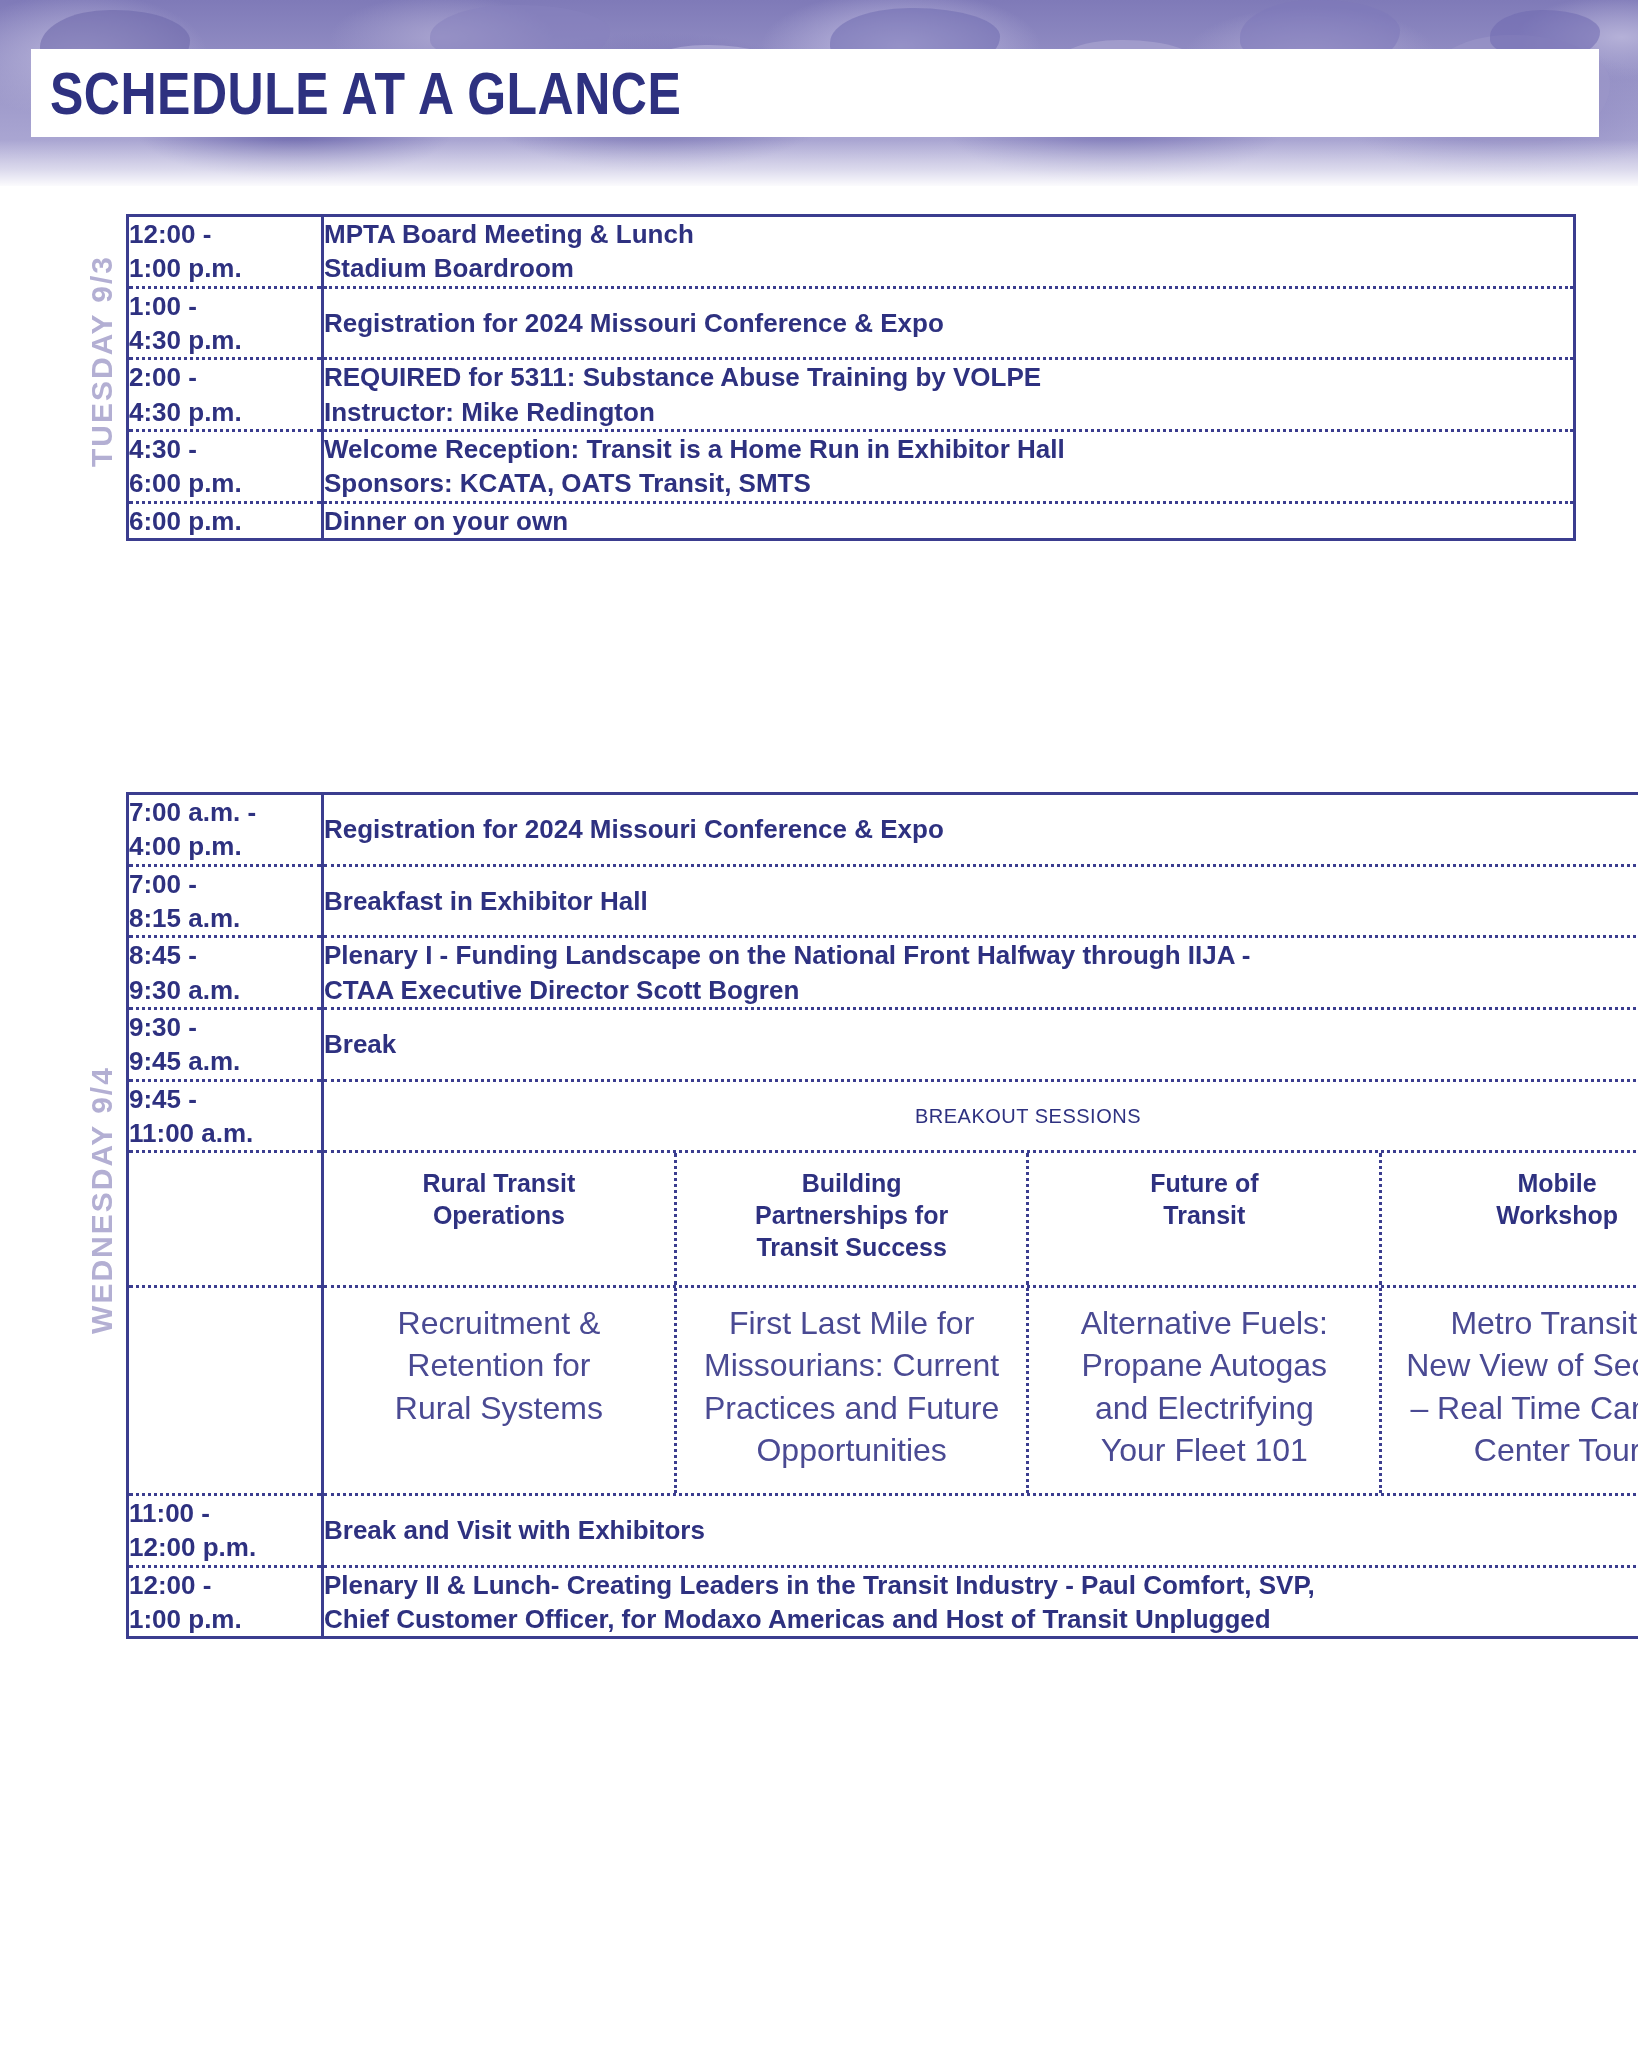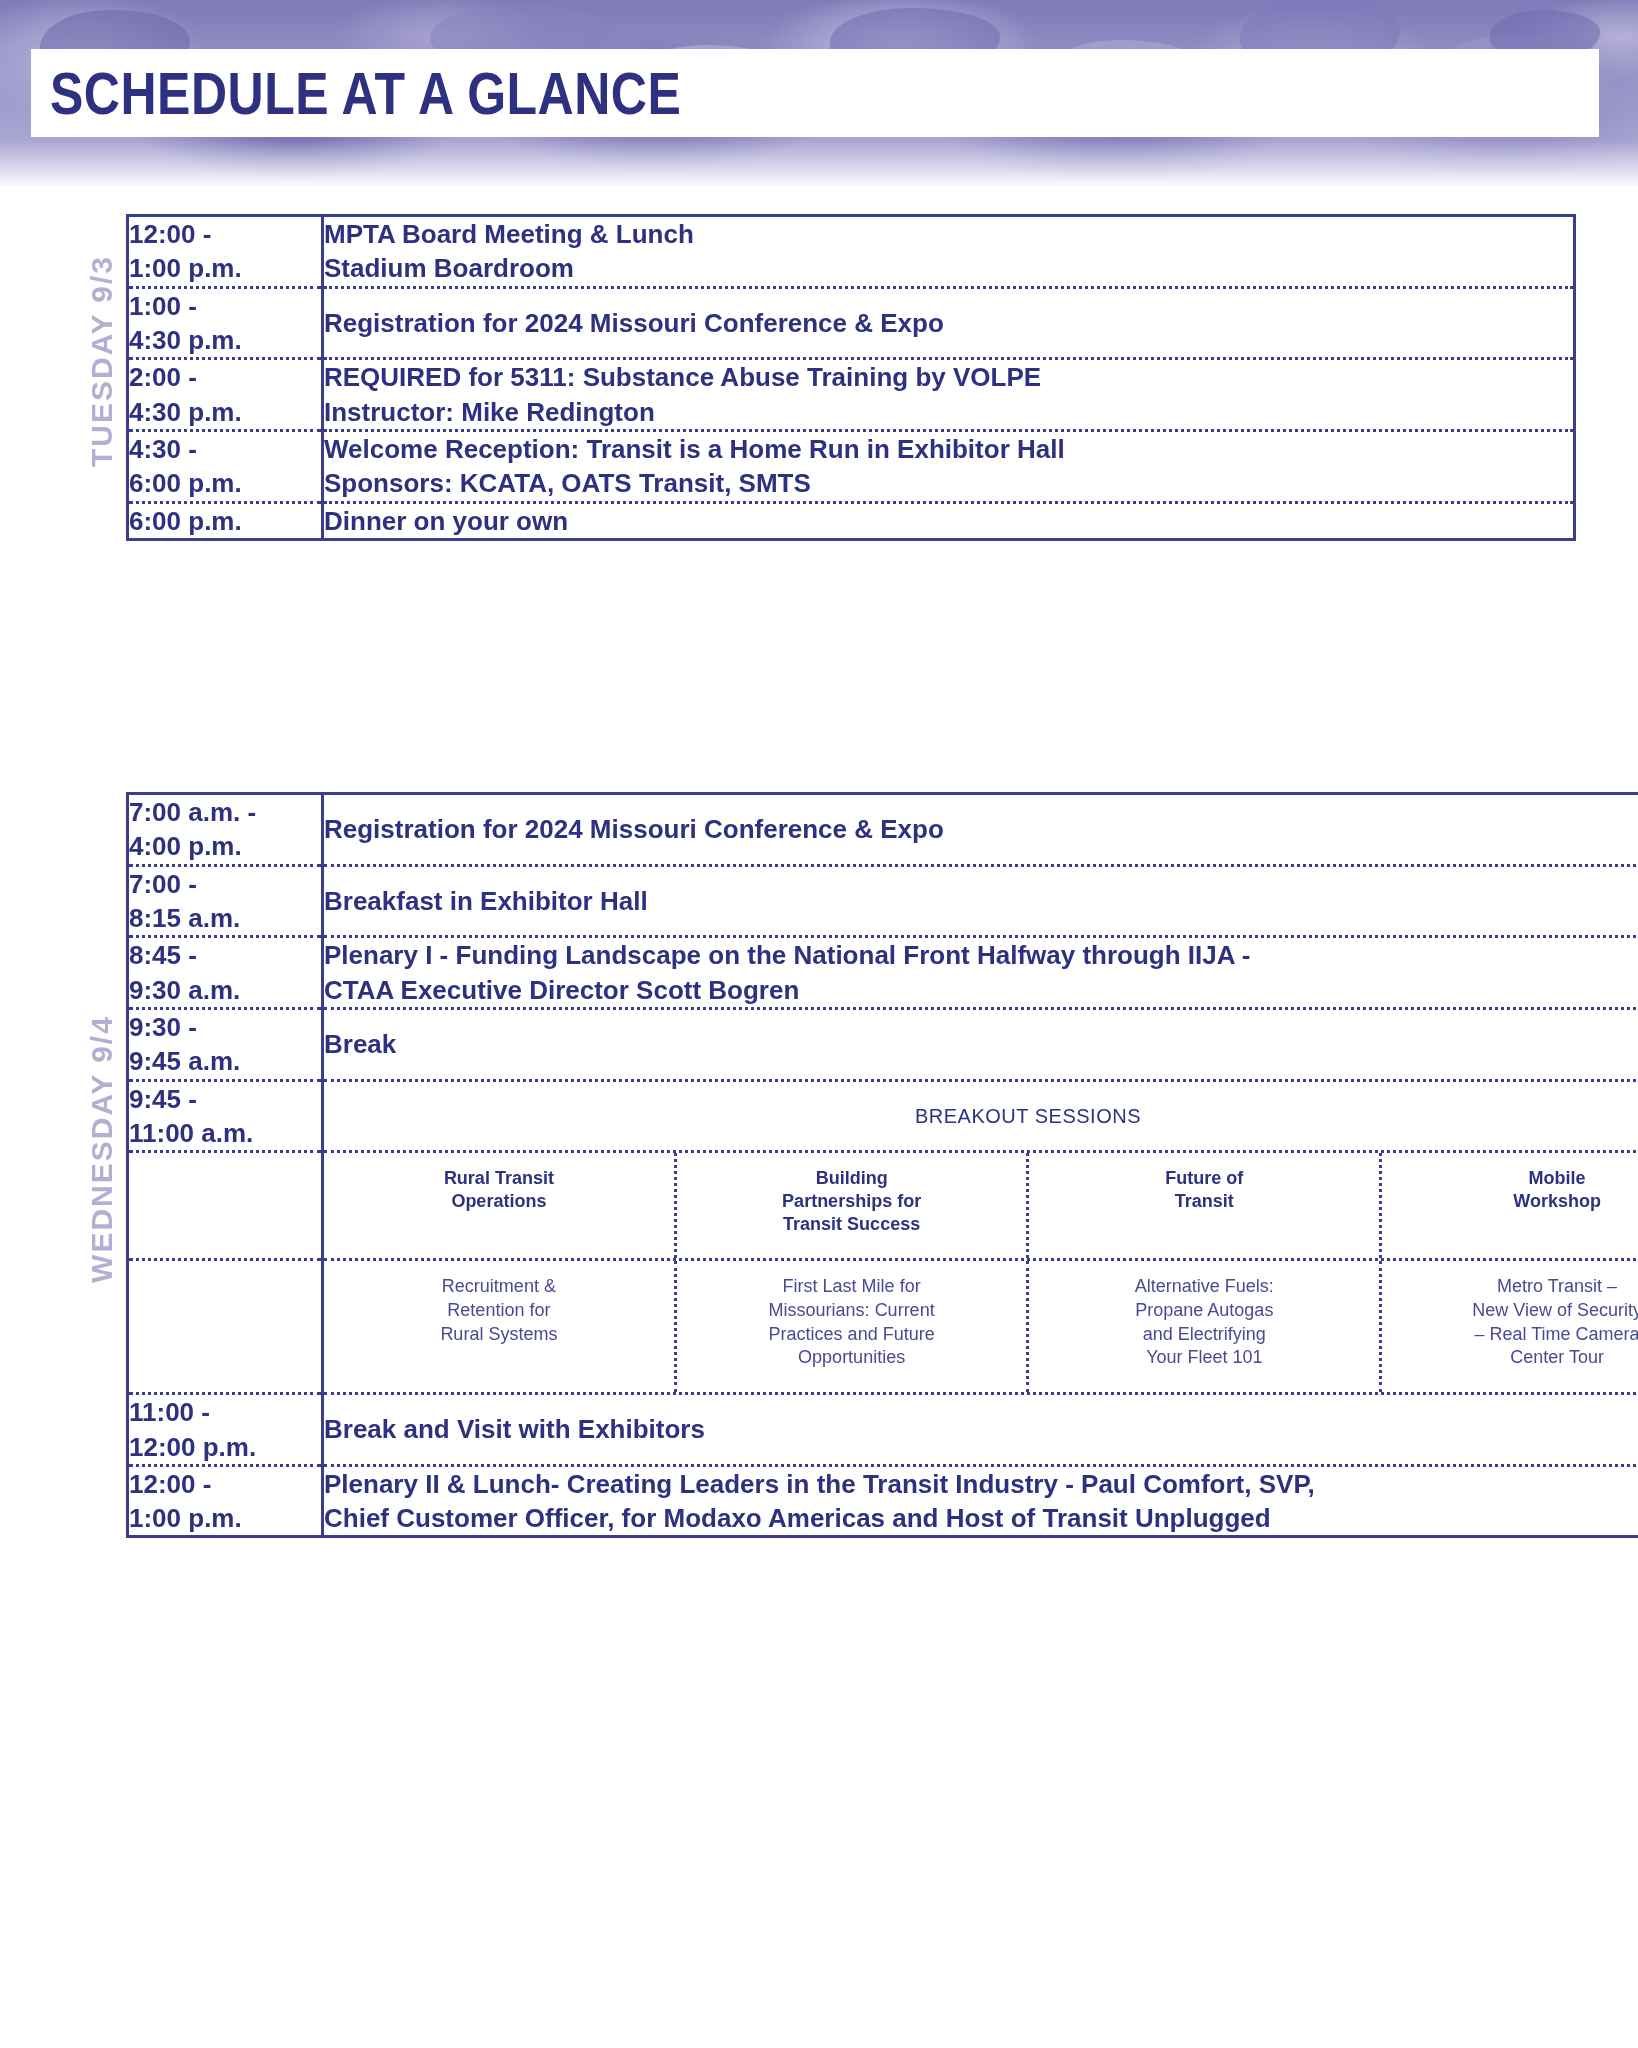--- a/index.html
+++ b/index.html
@@ -145,28 +145,28 @@
   }
   .breakout-table td {
     width: 25%;
     text-align: center;
     vertical-align: top;
     padding: 14px 10px 22px 10px;
     border-left: 3px dotted #3b3d8f;
   }
   .breakout-table td:first-child { border-left: none; }
   .bo-title {
-    font-size: 18px;
+    font-size: 25px;
     font-weight: bold;
     color: #2e3180;
     line-height: 1.28;
     white-space: pre-line;
   }
   .bo-desc {
-    font-size: 18px;
+    font-size: 32px;
     font-weight: normal;
     color: #4a4a93;
     line-height: 1.32;
     white-space: pre-line;
   }
   .breakout-sessions-label {
     font-size: 20px;
     font-weight: normal;
     color: #2e3180;
     letter-spacing: 0.5px;

